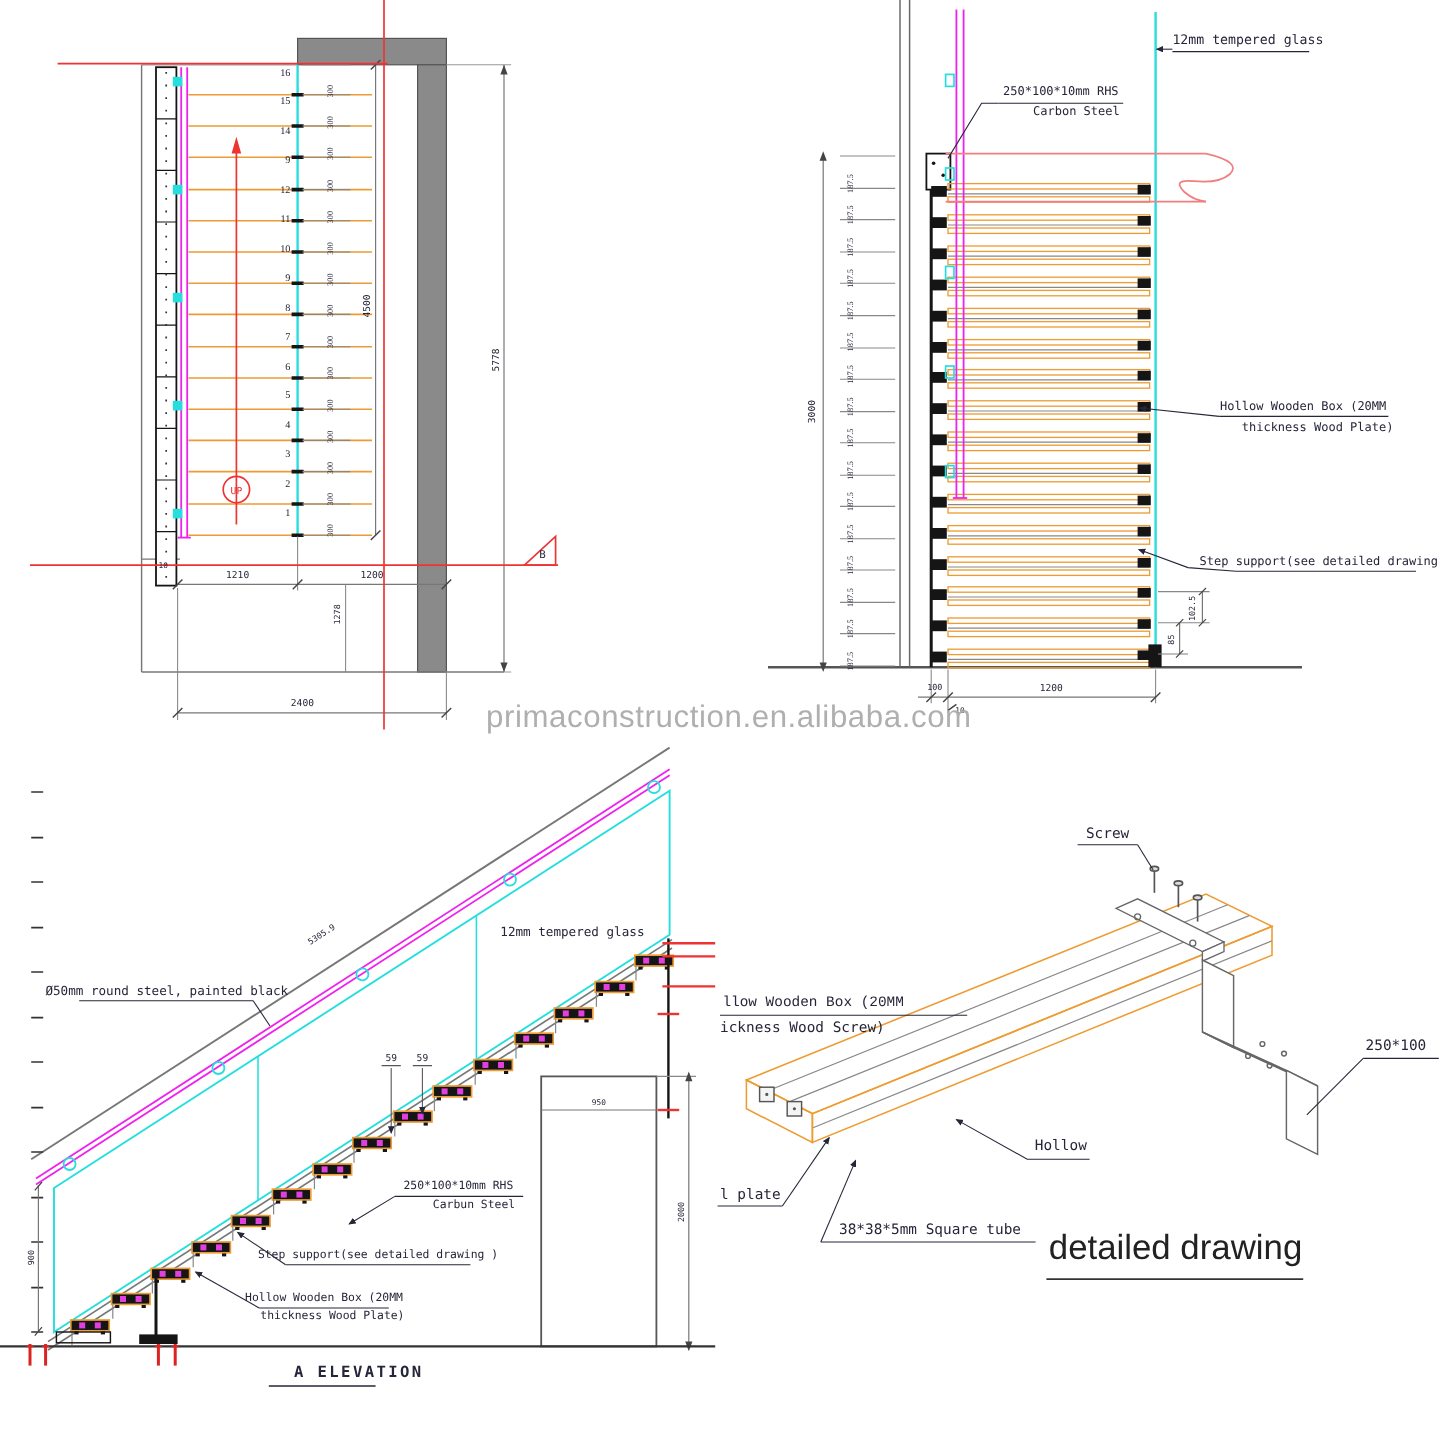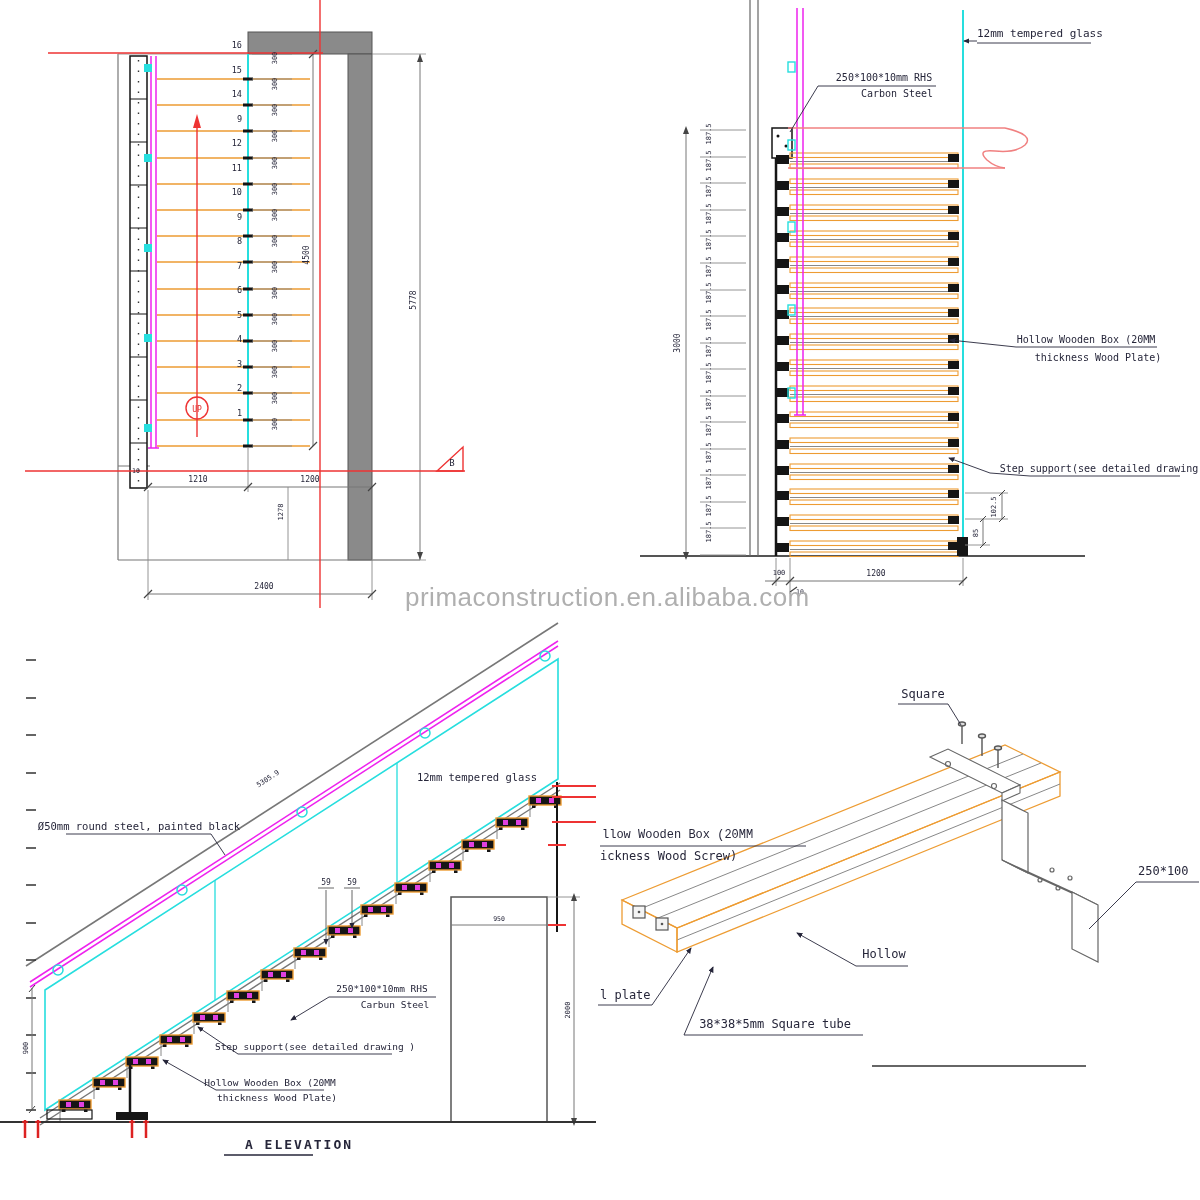--- a/index.html
+++ b/index.html
@@ -8,21 +8,21 @@
   #linework{position:absolute;left:0;top:0;}
   .lbl{position:absolute;white-space:nowrap;color:#26263A;}
   .c{transform:translate(-50%,-50%);}            
   .vdim{transform:translate(-50%,-50%) rotate(-90deg);}
   .rot33{transform:translate(-50%,-50%) rotate(-33deg);}
   .fs6{font-size:6.5px;} .fs7{font-size:7px;} .fs8{font-size:8px;} .fs9{font-size:9px;}
   .fs95{font-size:9.5px;} .fs10{font-size:10px;} .fs105{font-size:10.5px;}
   .fs11{font-size:11px;} .fs12{font-size:12px;} .fs13{font-size:13px;letter-spacing:2px;margin-left:30px;}
   .red{color:#E03030;}
   .col{position:absolute;display:flex;flex-direction:column;}
-  .cell{flex:1;display:flex;align-items:flex-start;justify-content:center;overflow:visible;}
+  .cell{flex:1;display:flex;align-items:flex-end;justify-content:center;overflow:visible;font-family:Liberation Serif, serif;}
   .cell.right{justify-content:flex-end;}
   .rot{transform:rotate(-90deg);white-space:nowrap;}
   #plan-step-numbers{left:218px;top:40px;width:24px;height:392px;font-size:8.5px;}
   #plan-tread-dims{left:266px;top:54px;width:18px;height:392px;}
   #side-riser-dims{left:700px;top:130px;width:17px;height:425px;}
   #watermark{left:405px;top:582px;font-family:"Liberation Sans",sans-serif;
              font-size:26px;color:#AFAFAF;letter-spacing:.5px;}
   #detail-title{left:874px;top:1024px;font-family:"Liberation Sans",sans-serif;
                 font-size:29px;color:#222;}
 </style>
@@ -472,21 +472,21 @@
     </div>
 
 <span class="lbl c fs8 red" style="left:197px;top:409px;">UP</span>
 <span class="lbl c fs9" style="left:452px;top:463px;">B</span>
 <span class="lbl vdim fs8" style="left:306px;top:255px;">4500</span>
 <span class="lbl vdim fs8" style="left:413px;top:300px;">5778</span>
 <span class="lbl c fs6" style="left:136px;top:471px;">10</span>
 <span class="lbl c fs8" style="left:198px;top:479px;">1210</span>
 <span class="lbl c fs8" style="left:310px;top:479px;">1200</span>
 <span class="lbl vdim fs7" style="left:281px;top:512px;">1278</span>
-<span class="lbl c fs8" style="left:264px;top:586px;">2400</span>
+<span class="lbl c fs8" style="left:252px;top:586px;">2400</span>
 
 <span class="lbl fs11" style="left:977px;top:27px;">12mm tempered glass</span>
 <span class="lbl c fs10" style="left:884px;top:77px;">250*100*10mm RHS</span>
 <span class="lbl c fs10" style="left:897px;top:93px;">Carbon Steel</span>
 <span class="lbl c fs10" style="left:1086px;top:339px;">Hollow Wooden Box (20MM</span>
 <span class="lbl c fs10" style="left:1098px;top:357px;">thickness Wood Plate)</span>
 <span class="lbl c fs10" style="left:1105px;top:468px;">Step support(see detailed drawing )</span>
 <span class="lbl vdim fs8" style="left:677px;top:343px;">3000</span>
 <span class="lbl c fs7" style="left:779px;top:573px;">100</span>
 <span class="lbl c fs8" style="left:876px;top:573px;">1200</span>
@@ -502,23 +502,24 @@
 <span class="lbl c fs95" style="left:382px;top:988px;">250*100*10mm RHS</span>
 <span class="lbl c fs95" style="left:387px;top:1004px;padding-left:16px;">Carbun Steel</span>
 <span class="lbl c fs95" style="left:315px;top:1046px;">Step support(see detailed drawing )</span>
 <span class="lbl c fs95" style="left:270px;top:1082px;">Hollow Wooden Box (20MM</span>
 <span class="lbl c fs95" style="left:277px;top:1097px;">thickness Wood Plate)</span>
 <span class="lbl c fs13" style="left:269px;top:1144px;font-weight:bold;">A ELEVATION</span>
 <span class="lbl c fs6" style="left:499px;top:919px;">950</span>
 <span class="lbl vdim fs7" style="left:568px;top:1010px;">2000</span>
 <span class="lbl vdim fs7" style="left:26px;top:1048px;">900</span>
 
-<span class="lbl c fs12" style="left:923px;top:694px;">Square</span>
+<span class="lbl c fs12" style="left:923px;top:694px;">Screw</span>
 <span class="lbl fs12" style="left:602px;top:828px;font-family:Liberation Mono, monospace;">llow Wooden Box (20MM</span>
 <span class="lbl fs12" style="left:600px;top:849px;">ickness Wood Screw)</span>
 <span class="lbl fs12" style="left:1138px;top:864px;text-align:right;">250*100</span>
 <span class="lbl c fs12" style="left:884px;top:954px;">Hollow</span>
 <span class="lbl fs12" style="left:600px;top:988px;">l plate</span>
 <span class="lbl c fs12" style="left:775px;top:1024px;">38*38*5mm Square tube</span>
+<span class="lbl" id="detail-title">detailed drawing</span>
 
 <span class="lbl" id="watermark">primaconstruction.en.alibaba.com</span>
 
 </div>
 
 </body></html>

